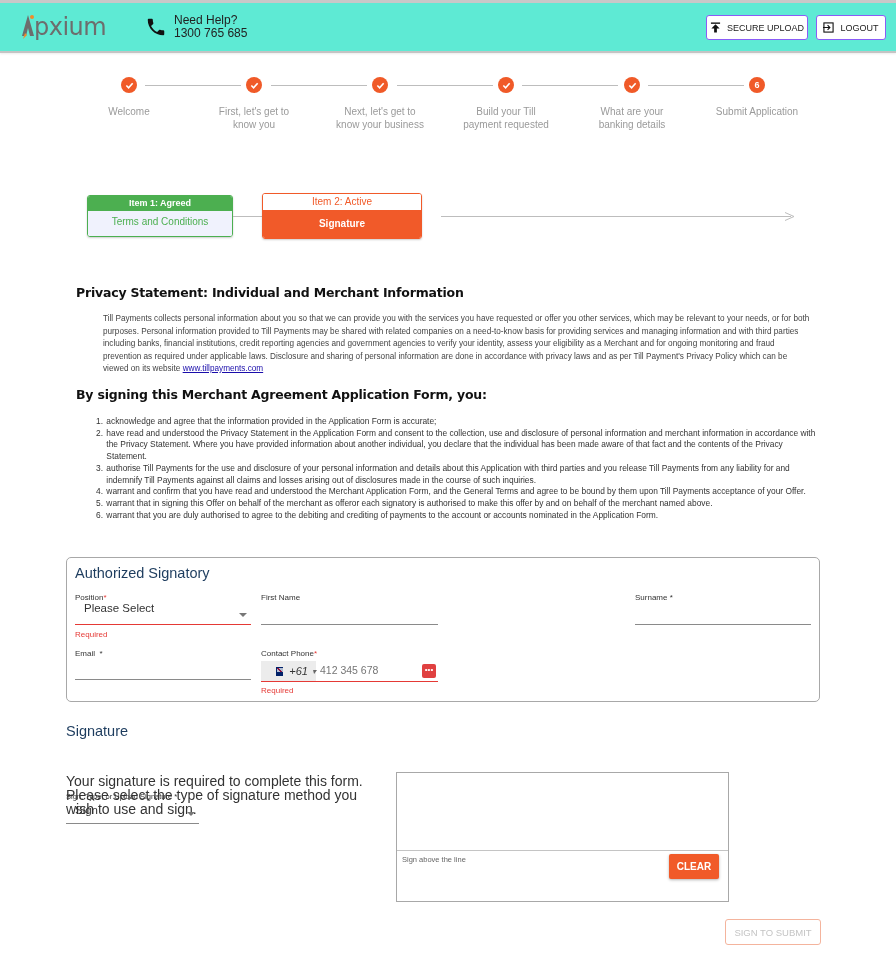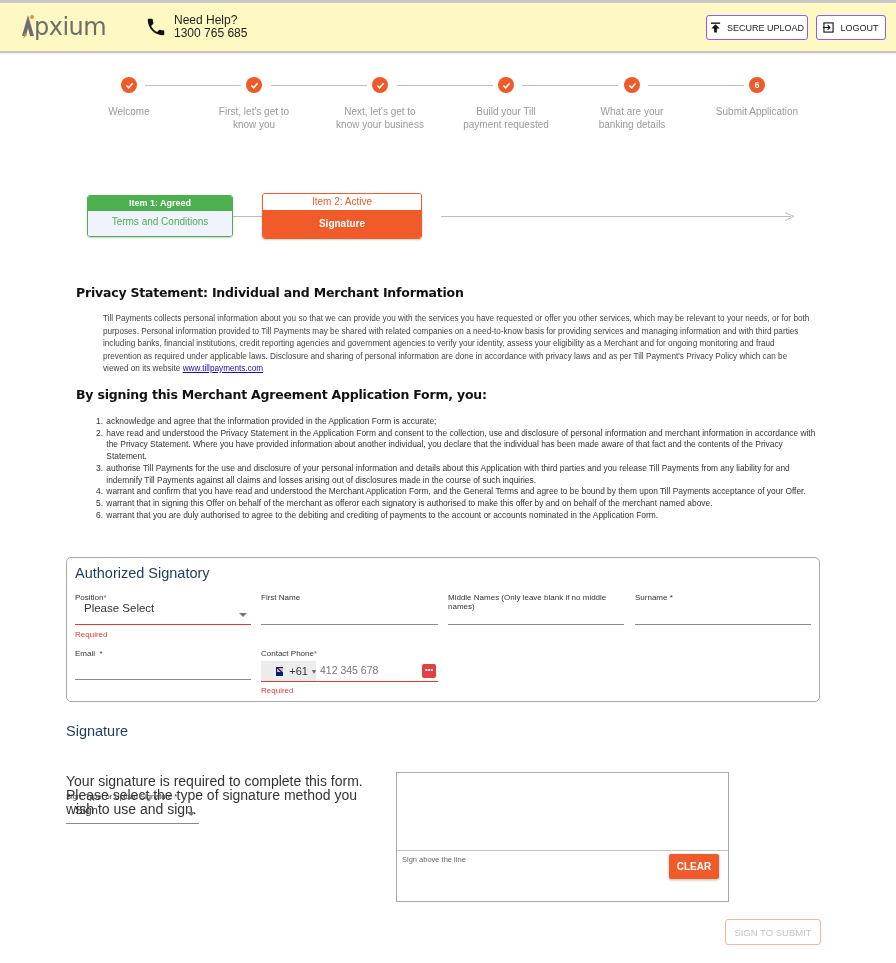--- a/index.html
+++ b/index.html
@@ -1,20 +1,20 @@
 <!DOCTYPE html>
 <html><head>
 <meta charset="utf-8">
 <style>
   * { box-sizing: border-box; margin: 0; padding: 0; }
   html, body { width: 896px; height: 963px; background: #fff; overflow: hidden; }
   body { font-family: "Liberation Sans", sans-serif; color: #222; position: relative; }
 
   
-  .header { position: absolute; left: 0; top: 0; width: 896px; height: 53px; background: #fef9c3;
+  .header { position: absolute; left: 0; top: 0; width: 896px; height: 53px; background: #5eead4;
             border-top: 3px solid #c8c8c8; border-bottom: 2px solid #c4c4c4; box-shadow: 0 1px 2px rgba(0,0,0,0.08); }
   .logo { position: absolute; left: 20px; top: 9px; height: 30px; display: flex; align-items: center; }
   .logo-text { font-family: "DejaVu Sans", sans-serif; font-size: 24px; color: #6d6d6d; letter-spacing: -0.5px; }
   .help { position: absolute; left: 145px; top: 11px; display: flex; align-items: center; }
   .help .ico { width: 22px; height: 22px; margin-right: 7px; }
   .help-text { font-size: 12px; line-height: 13px; color: #222; }
   .sec { position: absolute; left: 253px; top: 11px; display: flex; align-items: center; }
   .sec .ico { width: 21px; height: 24px; margin-right: 7px; }
   .hbtn { position: absolute; top: 12px; height: 25px; border: 1px solid #8b5cf6; border-radius: 3px; background: #fff;
           display: flex; align-items: center; justify-content: center; font-size: 9px; color: #222; letter-spacing: 0; }
@@ -56,21 +56,21 @@
   .auth-title { position: absolute; left: 8px; top: 7px; font-size: 14.5px; color: #1d3c5e; }
   .field { position: absolute; }
   .flabel { font-size: 8px; color: #333; line-height: 9px; }
   .req { color: #e53935; }
   .fline { position: absolute; left: 0; right: 0; height: 1px; background: #8a8a8a; }
   .fline.err { background: #e53935; }
   .ferr { position: absolute; left: 0; font-size: 8px; color: #e53935; }
   .fselect { position: absolute; left: 9px; top: 9px; font-size: 11.5px; color: #333; }
   .caret { position: absolute; width: 0; height: 0; border-left: 4px solid transparent; border-right: 4px solid transparent; border-top: 4px solid #777; }
   .phone-wrap { position: absolute; left: 0; top: 12px; width: 177px; height: 20px; }
-  .cc { position: absolute; left: 0; top: 0; width: 55px; height: 20px; background: #ececec; display: flex; align-items: center; padding-left: 15px; font-size: 11px; color: #333; }
+  .cc { position: absolute; left: 0; top: 0; width: 55px; height: 20px; background: #ececec; display: flex; align-items: center; padding-left: 15px; font-size: 11px; color: #333; font-style: italic; }
   .flag { width: 15px; height: 9px; background: #012169; margin-right: 6px; position: relative; }
   .flag::after { content: ""; position: absolute; left: 1px; top: 1px; width: 6px; height: 4px; background: linear-gradient(45deg, transparent 40%, #c8102e 40%, #c8102e 60%, transparent 60%), #fff; opacity: 0.7; }
   .cc-caret { margin-left: 4px; font-size: 8px; color: #666; }
   .ph-input { position: absolute; left: 59px; top: 3px; font-size: 10.5px; color: #b5b5b5; border: none; background: transparent; width: 100px; font-family: "Liberation Sans", sans-serif; outline: none; }
   .ph-btn { position: absolute; left: 161px; top: 3px; width: 14px; height: 14px; background: #e04040; border-radius: 2px; color: #fff; font-size: 8px; text-align: center; line-height: 12px; }
 
   
   .sig-title { position: absolute; left: 66px; top: 723px; font-size: 14.5px; color: #1d3c5e; }
   .sig-desc { position: absolute; left: 66px; top: 774px; width: 320px; font-size: 14px; line-height: 14px; color: #333; }
   .sig-type-label { position: absolute; left: 66px; top: 792px; font-size: 7.5px; color: #333; }
@@ -213,24 +213,20 @@
     <div class="caret" style="left:164px;top:20px;"></div>
     <div class="fline err" style="top:31px;"></div>
     <div class="ferr" style="top:37px;">Required</div>
   </div>
 
   <div class="field" style="left:194px;top:35px;width:177px;height:32px;">
     <div class="flabel">First Name</div>
     <div class="fline" style="top:31px;"></div>
   </div>
 
-  <div class="field" style="left:381px;top:35px;width:176px;height:32px;">
-    <div class="flabel" style="width:165px;">Middle Names (Only leave blank if no middle names)</div>
-    <div class="fline" style="top:31px;"></div>
-  </div>
 
   <div class="field" style="left:568px;top:35px;width:176px;height:32px;">
     <div class="flabel"><span>Surname</span> <span>*</span></div>
     <div class="fline" style="top:31px;"></div>
   </div>
 
   <div class="field" style="left:8px;top:91px;width:176px;height:32px;">
     <div class="flabel"><span>Email</span>&nbsp; <span>*</span></div>
     <div class="fline" style="top:30px;"></div>
   </div>

